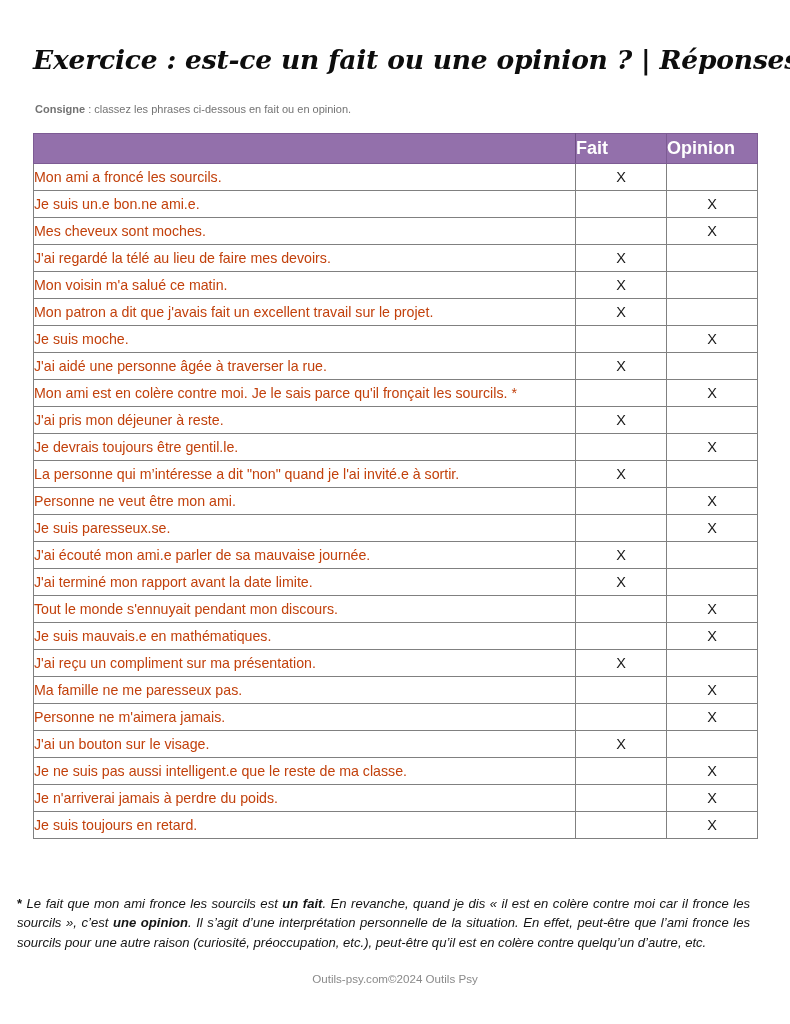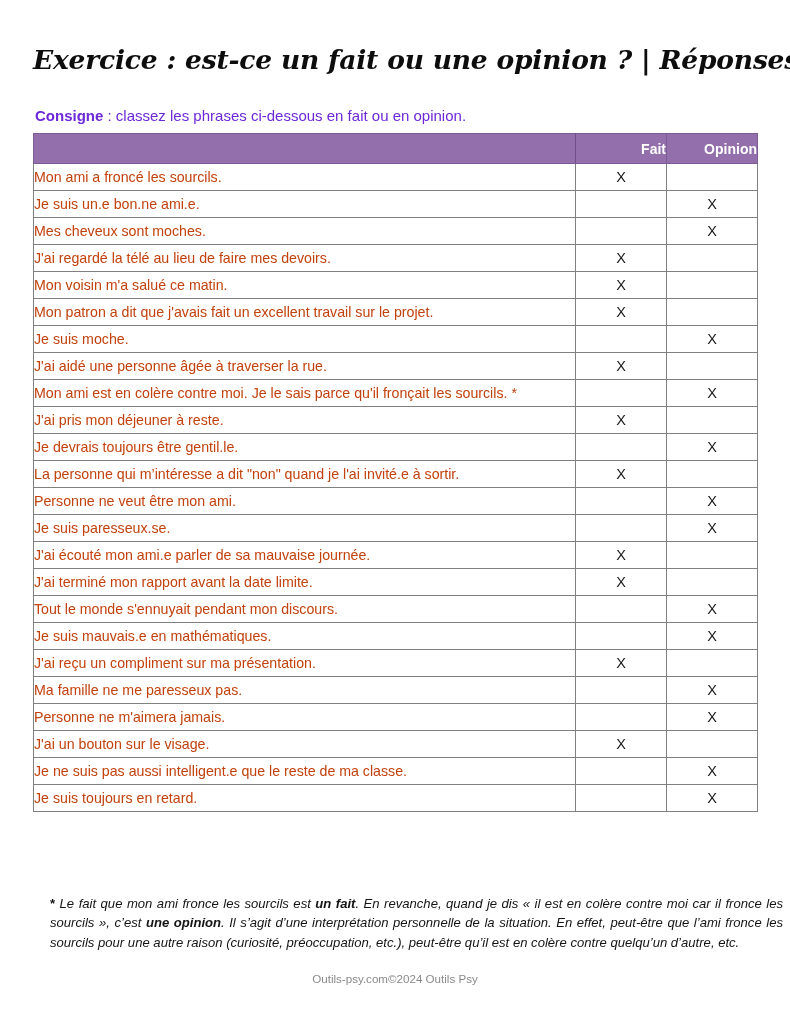--- a/index.html
+++ b/index.html
@@ -34,22 +34,22 @@
     font-size: 26.5px;
     letter-spacing: -0.2px;
     color: #0d0d0d;
     white-space: nowrap;
   }
 
   .instruction {
     position: absolute;
     left: 35px;
     top: 92px;
-    font-size: 15px;
-    color: #6d28d9;
+    font-size: 11px;
+    color: #737373;
     white-space: nowrap;
     text-align: center;
   }
   .instruction .bold { font-weight: 700; }
 
   table.answers {
     position: absolute;
     left: 33px;
     top: 133px;
     width: 724px;
@@ -59,25 +59,25 @@
 
   table.answers th,
   table.answers td {
     border: 1px solid #808080;
     padding: 0;
   }
 
   table.answers thead th {
     background: #9370ab;
     color: #ffffff;
-    font-size: 14px;
+    font-size: 18px;
     font-weight: 700;
     height: 30px;
     border-color: #7d5b94;
-    text-align: right;
+    text-align: left;
   }
   table.answers thead th.h-statement {
     border-right-color: #6f4f85;
   }
 
   col.c-statement { width: 542px; }
   col.c-fait      { width: 91px; }
   col.c-opinion   { width: 91px; }
 
   td.statement {
@@ -90,21 +90,21 @@
   td.mark {
     text-align: center;
     vertical-align: middle;
     font-size: 14.5px;
     color: #1a1a1a;
     height: 27px;
   }
 
   .footnote {
     position: absolute;
-    left: 50px;
+    left: 17px;
     top: 881px;
     width: 733px;
     font-size: 13.1px;
     font-style: italic;
     line-height: 1.48;
     color: #141414;
     text-align: justify;
   }
   .footnote .bold { font-weight: 700; }
   .footnote .star {
@@ -257,20 +257,25 @@
           <td class="statement">J'ai un bouton sur le visage.</td>
           <td class="mark">X</td>
           <td class="mark"></td>
         </tr>
         <tr>
           <td class="statement">Je ne suis pas aussi intelligent.e que le reste de ma classe.</td>
           <td class="mark"></td>
           <td class="mark">X</td>
         </tr>
         <tr>
+          <td class="statement">Je n'arriverai jamais à perdre du poids.</td>
+          <td class="mark"></td>
+          <td class="mark">X</td>
+        </tr>
+        <tr>
           <td class="statement">Je suis toujours en retard.</td>
           <td class="mark"></td>
           <td class="mark">X</td>
         </tr>
       </tbody>
   </table>
 
   <p class="footnote">
     <span class="star">*</span><span> Le fait que mon ami fronce les sourcils est </span><span class="bold">un fait</span><span>. En revanche, quand je dis « il est en colère contre moi car il fronce les sourcils », c’est </span><span class="bold">une opinion</span><span>. Il s’agit d’une interprétation personnelle de la situation. En effet, peut-être que l’ami fronce les sourcils pour une autre raison (curiosité, préoccupation, etc.), peut-être qu’il est en colère contre quelqu’un d’autre, etc.</span>
   </p>

